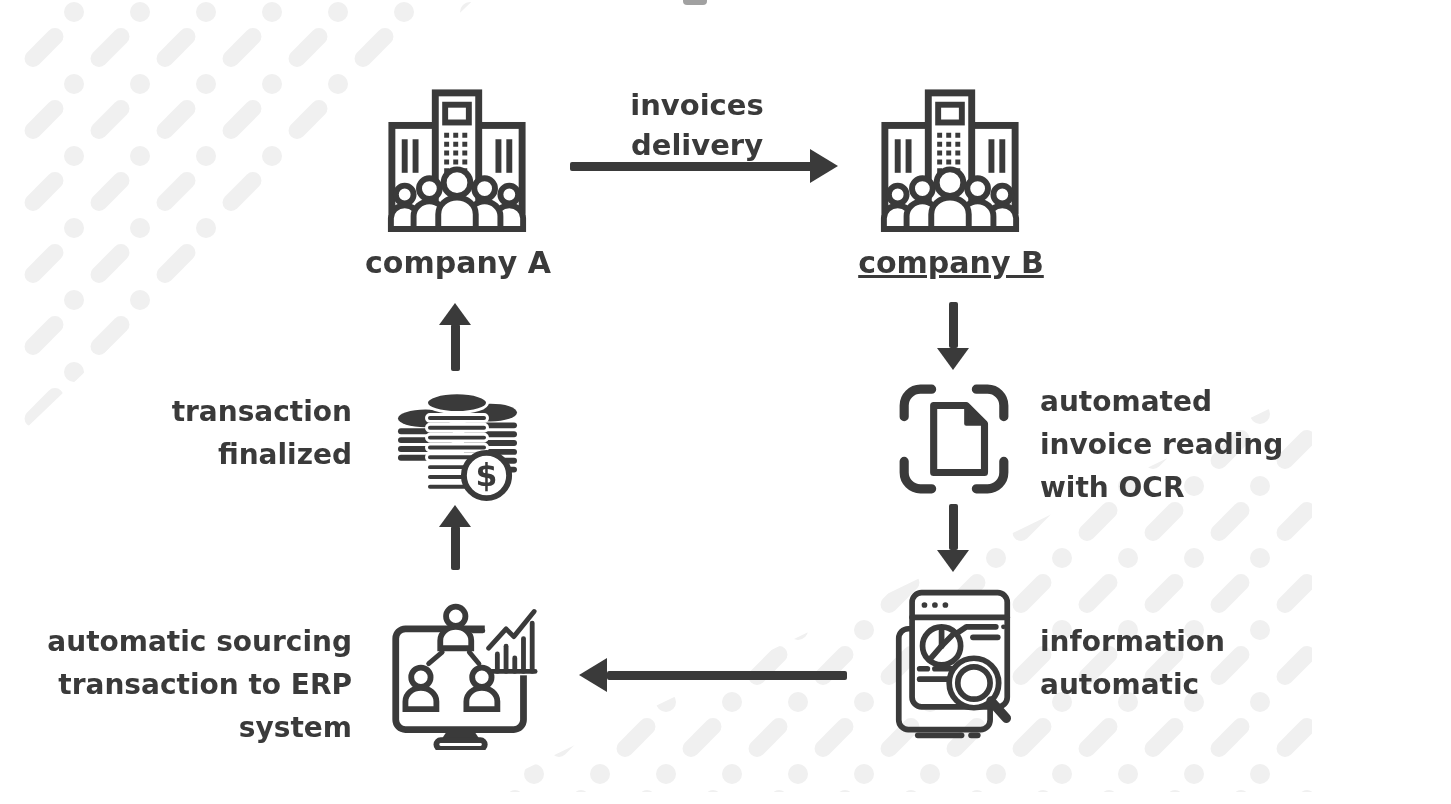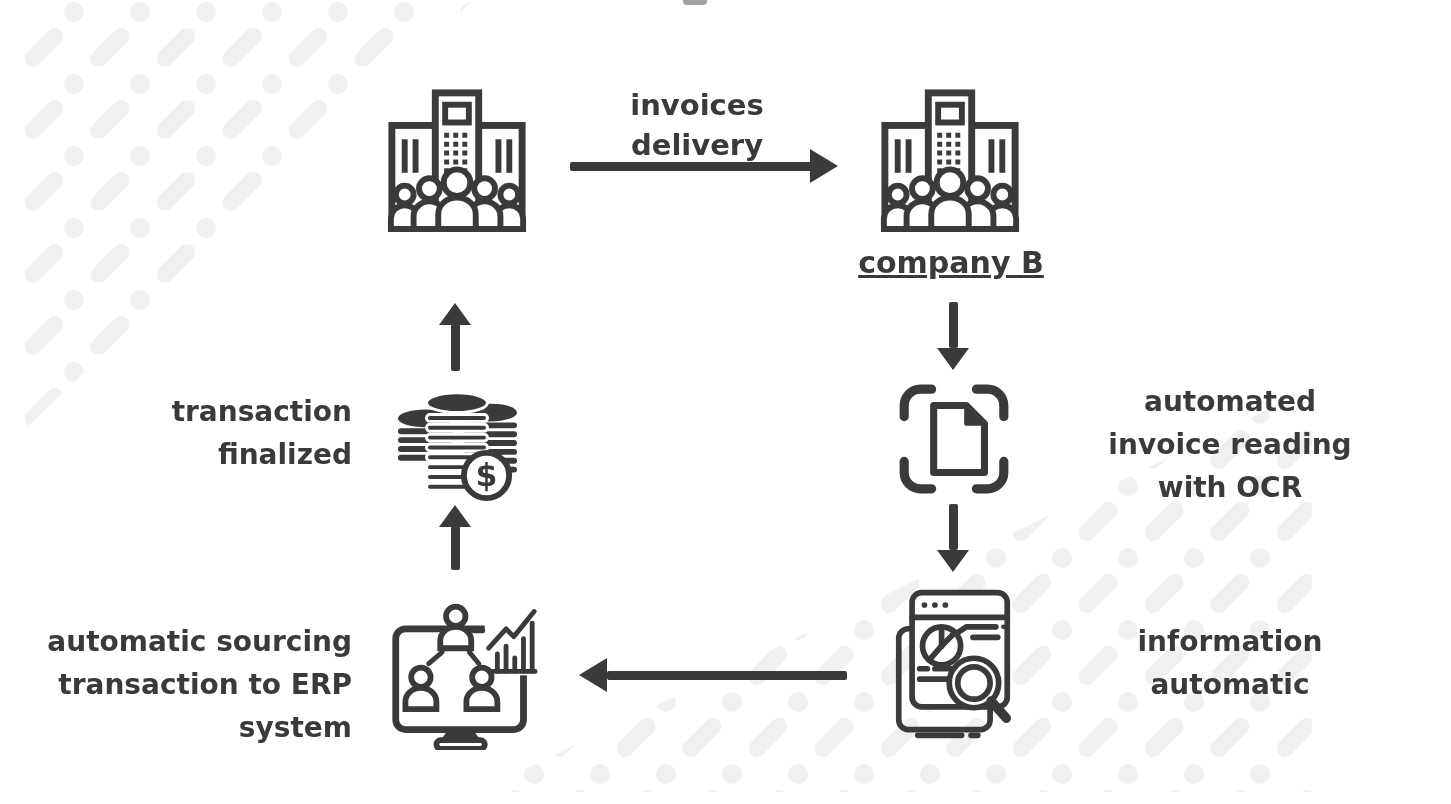--- a/index.html
+++ b/index.html
@@ -24,21 +24,21 @@
   .icon{position:absolute;color:var(--ink);}
   .label{
     position:absolute;
     font-weight:700;
     color:var(--ink);
     white-space:pre-line;
   }
   .node-label{font-size:30px;line-height:40px;text-align:center;}
   .step-label{font-size:28px;line-height:43px;}
   .edge-label{font-size:29px;line-height:40px;text-align:center;}
-  .ta-left{text-align:center;}
+  .ta-left{text-align:left;}
   .ta-right{text-align:right;}
   .shaft{position:absolute;background:var(--ink);border-radius:2px;}
   .head{position:absolute;width:0;height:0;}
   .head-right{border-left:28px solid var(--ink);border-top:17px solid transparent;border-bottom:17px solid transparent;}
   .head-left{border-right:28px solid var(--ink);border-top:17px solid transparent;border-bottom:17px solid transparent;}
   .head-down{border-top:22px solid var(--ink);border-left:16px solid transparent;border-right:16px solid transparent;}
   .head-up{border-bottom:22px solid var(--ink);border-left:16px solid transparent;border-right:16px solid transparent;}
 </style>
 </head>
 <body>
@@ -442,20 +442,21 @@
       <div class="pat-dot" style="left: 772px; top: 376px; width: 20px; height: 20px;"></div>
       <div class="pat-capsule" style="left: 728px; top: 413px; width: 48px; height: 17px;"></div>
       <div class="pat-capsule" style="left: 794px; top: 413px; width: 48px; height: 17px;"></div>
     </div>
 
   <div class="title-remnant"></div>
 
   <svg class="icon" style="left:383px;top:84px;" width="148" height="148">
       <use href="#sym-building"></use>
     </svg>
+  <div class="label node-label" style="left:333px;top:243px;width:250px;">company A</div>
 
   <div class="label edge-label" style="left:572px;top:56px;width:250px;margin-top:29px;">invoices
 delivery</div>
   <div class="shaft" style="left:570px;top:162px;width:242px;height:9px;"></div>
   <div class="head head-right" style="left:810px;top:149px;"></div>
 
   <svg class="icon" style="left:876px;top:84px;" width="148" height="148">
       <use href="#sym-building"></use>
     </svg>
   <div class="label node-label" style="left:826px;top:243px;width:250px;text-decoration:underline;">company B</div>

